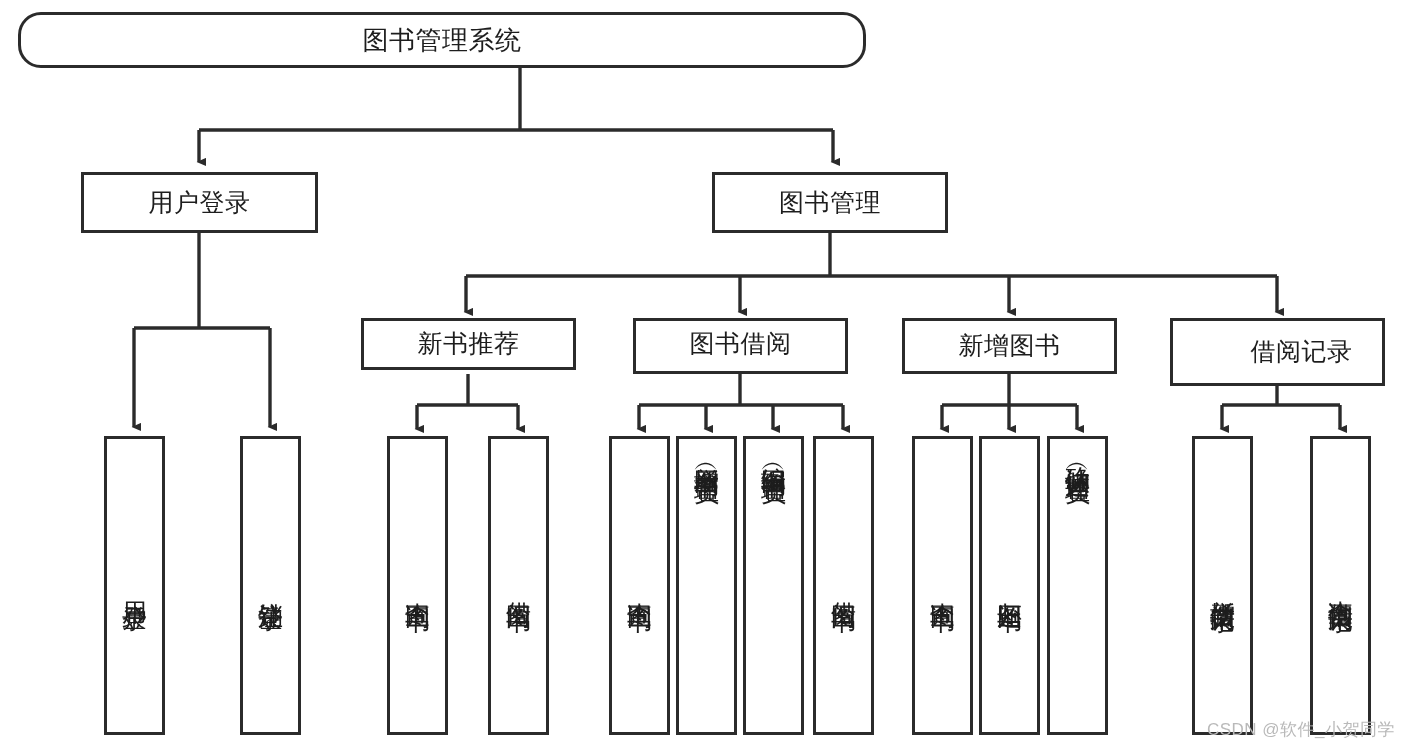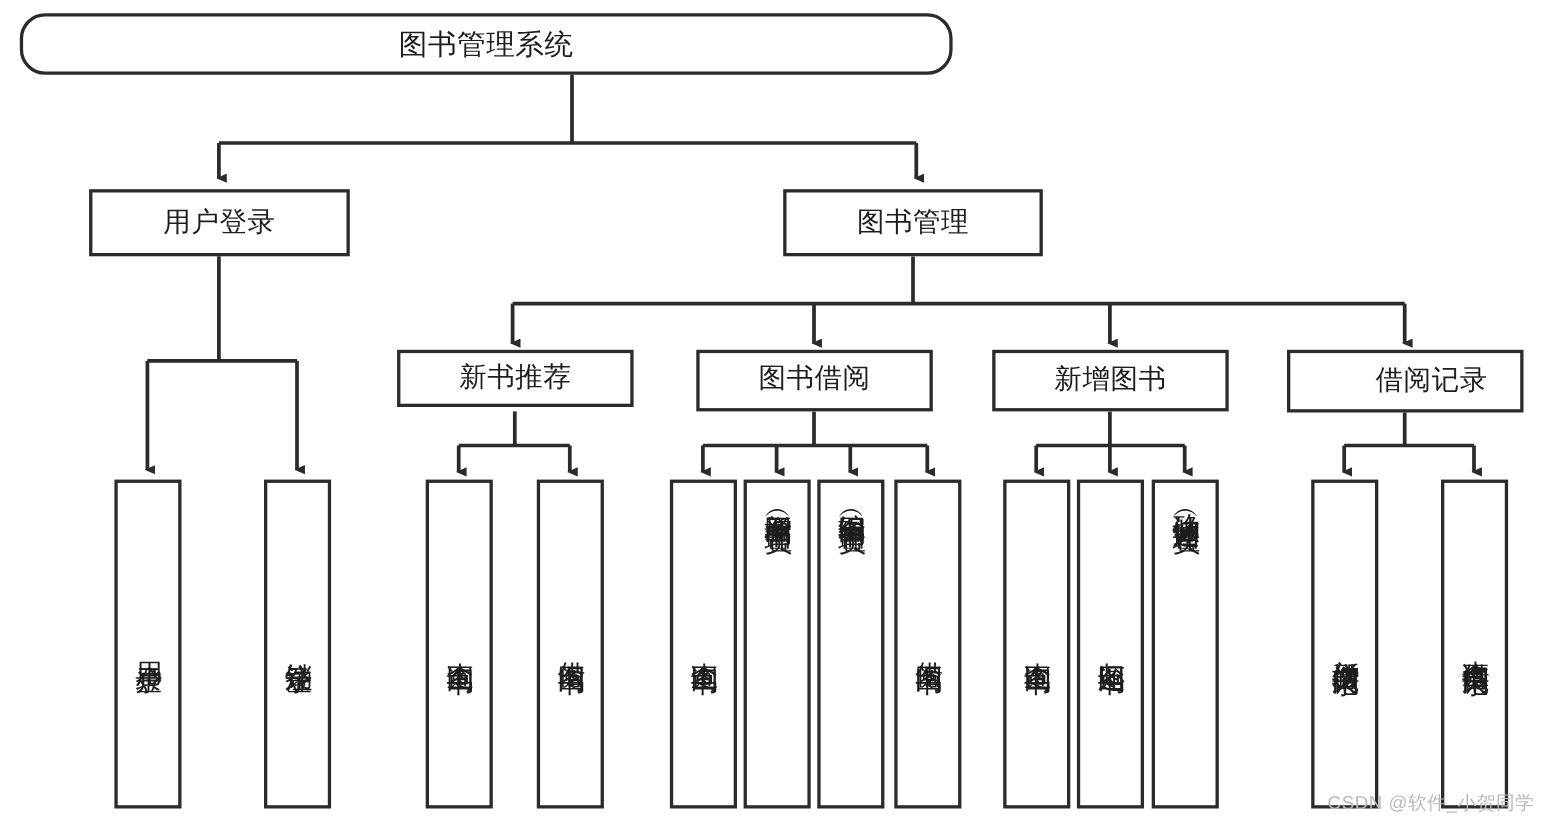--- a/index.html
+++ b/index.html
@@ -154,21 +154,21 @@
   </div>
 
   <div class="node horiz" style="left:633px; top:318px; width:215px; height:56px;font-family:Liberation Mono, monospace;">
     <span class="node-label">图书借阅</span>
   </div>
 
   <div class="node horiz" style="left:902px; top:318px; width:215px; height:56px;">
     <span class="node-label">新增图书</span>
   </div>
 
-  <div class="node horiz" style="left:1170px; top:318px; width:215px; height:57px;padding-left:48px;">
+  <div class="node horiz" style="left:1170px; top:318px; width:215px; height:68px;padding-left:48px;">
     <span class="node-label">借阅记录</span>
   </div>
 
   <div class="node vert v-mid" style="left:104px; top:436px; width:61px; height:299px;">
     <span class="node-label">用户登录</span>
   </div>
 
   <div class="node vert v-mid" style="left:240px; top:436px; width:61px; height:299px;">
     <span class="node-label">注销登录</span>
   </div>

